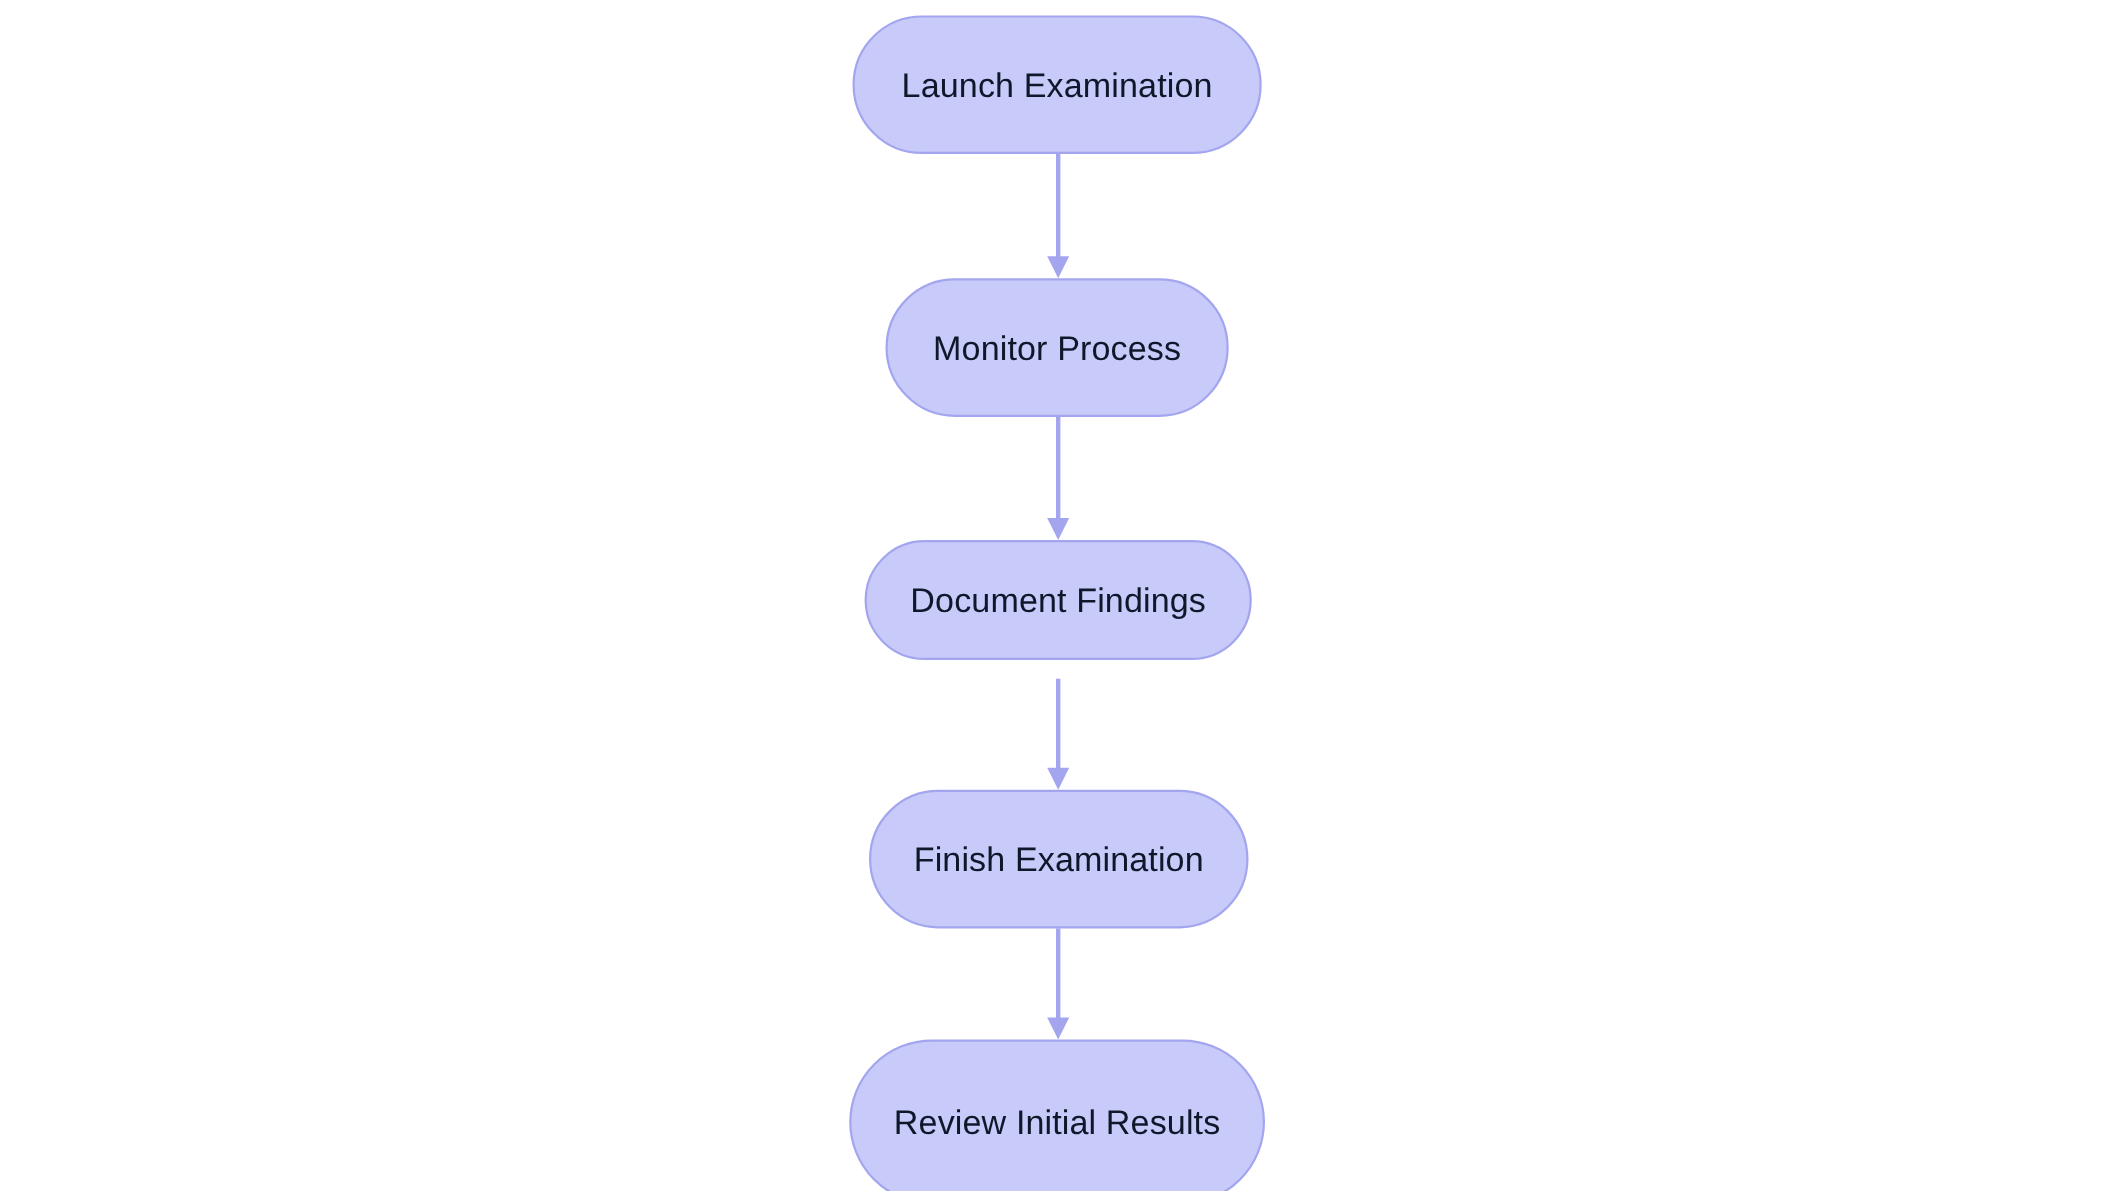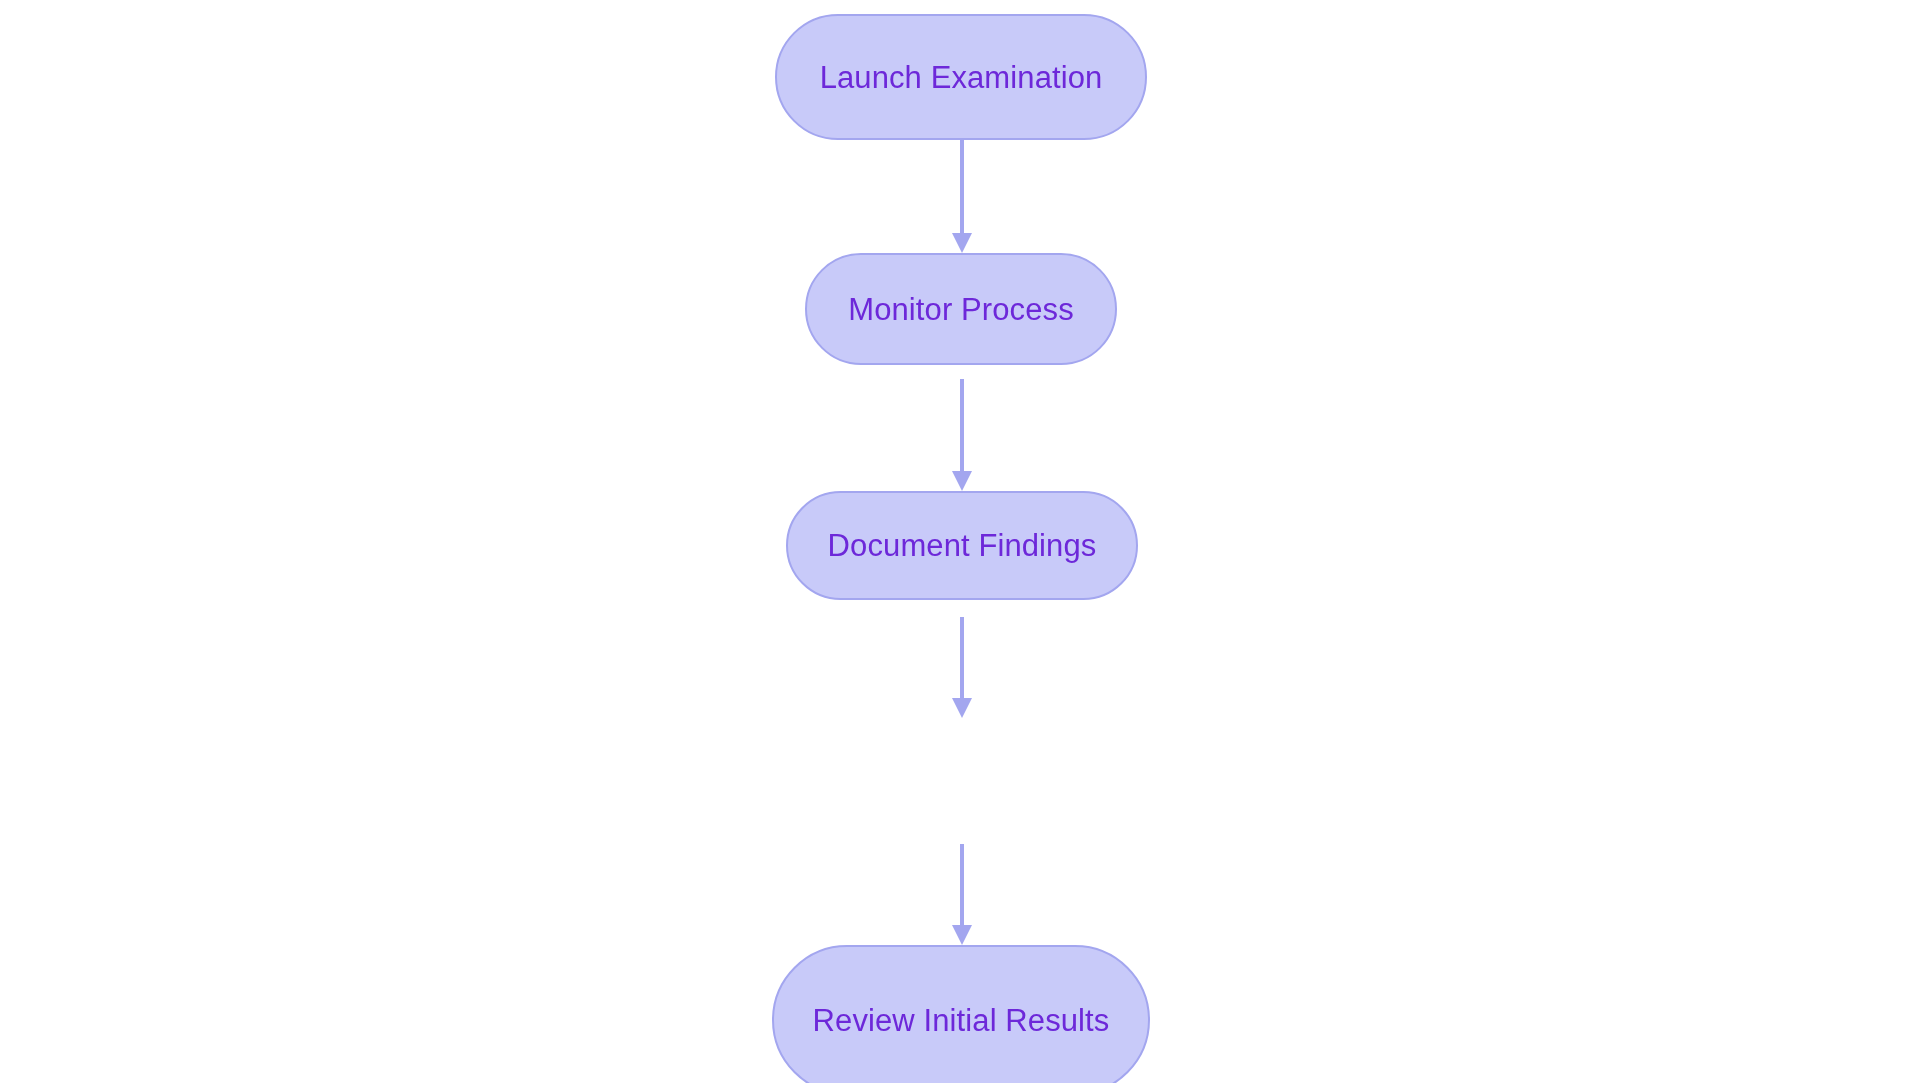--- a/index.html
+++ b/index.html
@@ -29,21 +29,21 @@
     display: flex;
     align-items: center;
     justify-content: center;
     background: #c8caf9;
     border: 2px solid #a3a6ef;
     border-radius: 999px;
     user-select: none;
   }
 
   .flow-node-label {
-    color: #6d28d9;
+    color: #0f172a;
     font-family: "Liberation Sans", "DejaVu Sans", sans-serif;
     font-size: 31px;
     font-weight: 400;
     line-height: 1;
     letter-spacing: 0.1px;
     white-space: nowrap;
     text-align: center;
   }
 
   
@@ -86,26 +86,29 @@
     <svg width="22" height="101" viewBox="0 0 22 101" aria-hidden="true">
       <line x1="11" y1="0" x2="11" y2="83" stroke="#a3a6ef" stroke-width="4"></line>
       <polygon points="1,81 21,81 11,101" fill="#a3a6ef"></polygon>
     </svg>
   </div>
 
   <div class="flow-node" style="left:775px; top:14px; width:372px; height:126px;">
     <span class="flow-node-label">Launch Examination</span>
   </div>
 
-  <div class="flow-node" style="left:805px; top:253px; width:312px; height:112px;">
+  <div class="flow-node" style="left:805px; top:253px; width:312px; height:126px;">
     <span class="flow-node-label">Monitor Process</span>
   </div>
 
   <div class="flow-node" style="left:786px; top:491px; width:352px; height:109px;">
     <span class="flow-node-label">Document Findings</span>
   </div>
 
+  <div class="flow-node" style="left:790px; top:718px; width:345px; height:126px;">
+    <span class="flow-node-label">Finish Examination</span>
+  </div>
 
   <div class="flow-node" style="left:772px; top:945px; width:378px; height:150px;">
     <span class="flow-node-label">Review Initial Results</span>
   </div>
 
 </div>
 
 </body></html>

